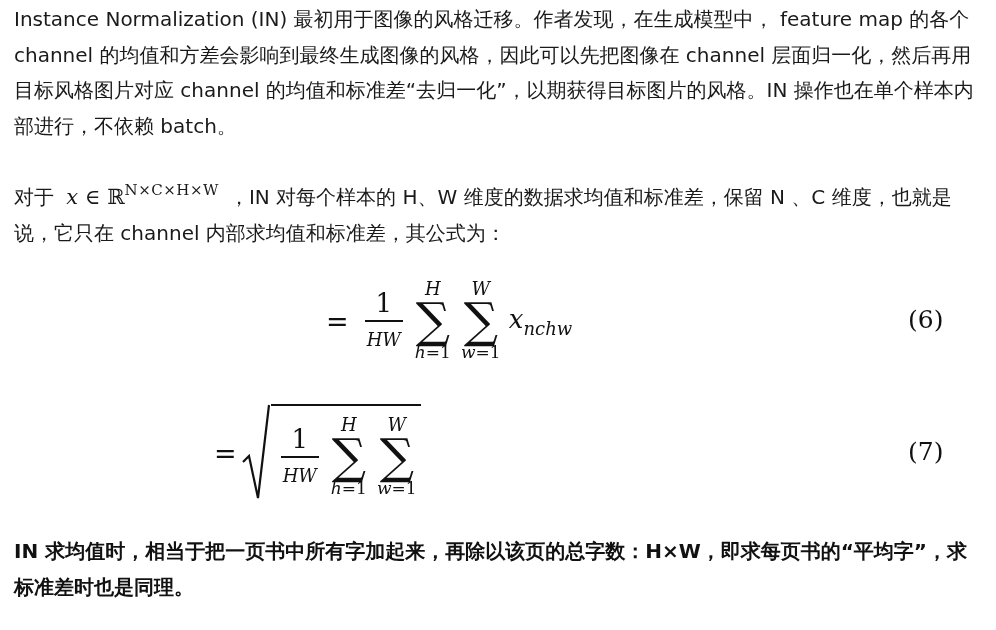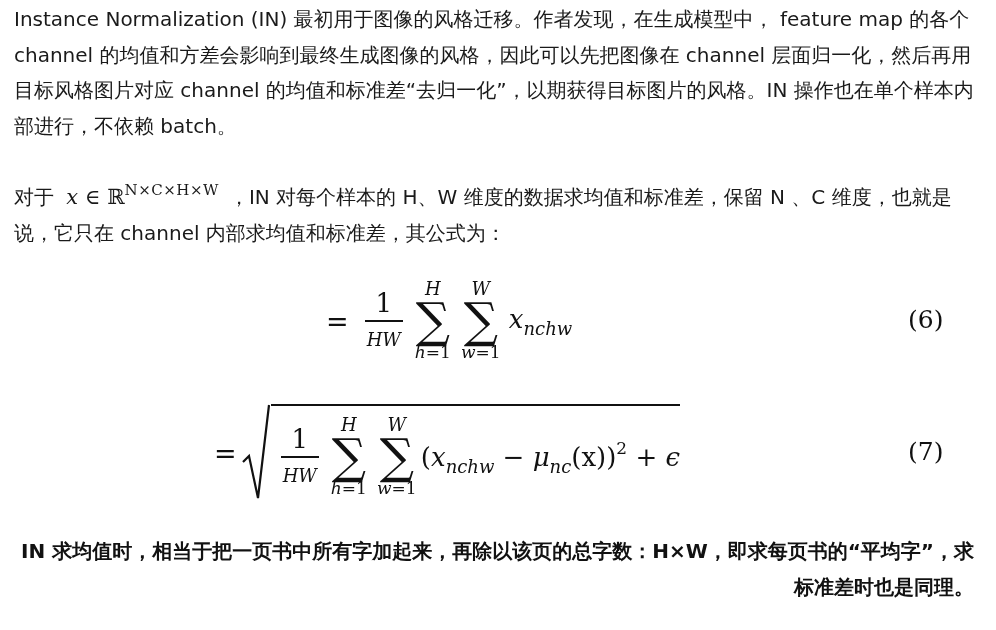--- a/index.html
+++ b/index.html
@@ -18,21 +18,21 @@
   .para {
     position: absolute;
     left: 14px;
     width: 960px;
     font-size: 20px;
     line-height: 35.5px;
     letter-spacing: 0px;
   }
   #p1 { top: 2px; }
   #p2 { top: 173px; }
-  #p3 { top: 534px; font-weight: bold; color: #111; text-align: right; }
+  #p3 { top: 534px; font-weight: bold; color: #111; }
   .inline-math {
     font-family: "DejaVu Serif", "Liberation Serif", serif;
     font-size: 21px;
     margin: 0 10px 0 6px;
   }
   .inline-math .it { font-style: italic; }
   .inline-math sup {
     font-size: 15px;
     vertical-align: 9px;
     letter-spacing: 0.5px;
@@ -202,21 +202,20 @@
         <span class="sum">
           <span class="lim-top">H</span>
           <span class="sigma">∑</span>
           <span class="lim-bot"><span>h</span><span class="up">=1</span></span>
         </span>
         <span class="sum">
           <span class="lim-top">W</span>
           <span class="sigma">∑</span>
           <span class="lim-bot"><span>w</span><span class="up">=1</span></span>
         </span>
-        <span class="term" style="margin-left:0;"><span class="up">(</span><span>x</span><span class="sub">nchw</span><span class="up" style="white-space:pre;"> − </span><span>μ</span><span class="sub">nc</span><span class="up">(x))</span><sup>2</sup><span class="up" style="white-space:pre;"> + </span><span>ϵ</span></span>
       </div>
     </div>
   </div>
 </div>
 <div class="eq-num" style="left:908px; top:437px;">(7)</div>
 
 <div class="para" id="p3">
   <span>IN 求均值时，相当于把一页书中所有字加起来，再除以该页的总字数：H×W，即求每页书的“平均字”，求标准差时也是同理。</span>
 </div>
 

